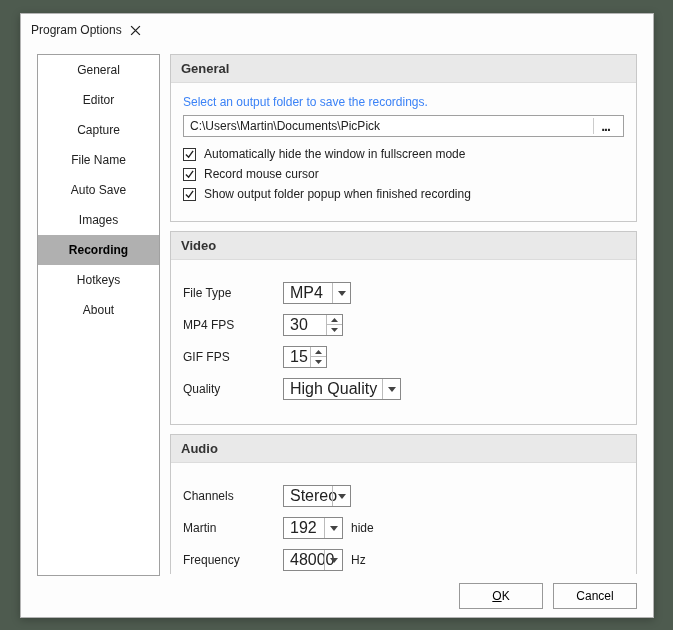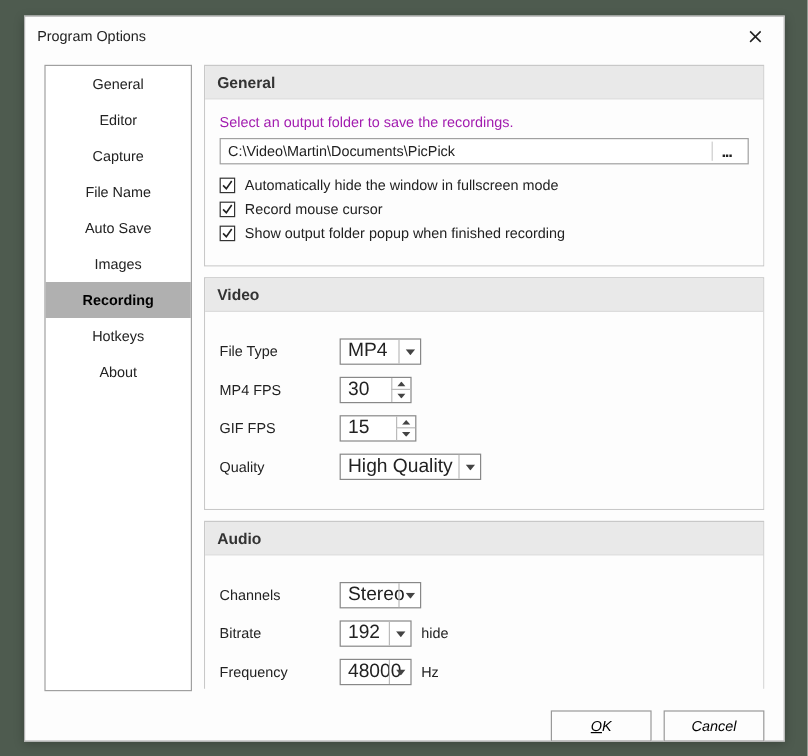--- a/index.html
+++ b/index.html
@@ -1,41 +1,41 @@
 <!DOCTYPE html>
 <html><head>
 <meta charset="utf-8">
 <style>
   * { box-sizing: border-box; font-family: "Segoe UI", Arial, sans-serif; }
   body { margin: 0; background: #4e5b4f; width: 673px; height: 630px; overflow: hidden; }
   .dialog {
     position: absolute; left: 20px; top: 13px; width: 634px; height: 605px;
     background: #fdfdfd; border: 1px solid #b4b4b4; box-shadow: 0 2px 8px rgba(0,0,0,0.25);
   }
-  .titlebar { height: 32px; display: flex; align-items: center; justify-content: space-between; padding: 0 10px; font-size: 12px; color: #222; }
+  .titlebar { height: 32px; display: flex; align-items: center; padding: 0 10px; font-size: 12px; color: #222; }
   .close-btn { width: 28px; height: 28px; display: flex; align-items: center; justify-content: center; cursor: default; }
   .close-btn svg { width: 11px; height: 11px; }
   .body { display: flex; padding: 0 16px 0 16px; height: 528px; }
   .nav {
     width: 123px; border: 1px solid #a0a0a0; background: #fff; padding: 0;
     margin-right: 10px; margin-top: 8px; height: 522px;
   }
   .nav-item {
     height: 30px; display: flex; align-items: center; justify-content: center;
     font-size: 12px; color: #222; cursor: default;
   }
   .nav-item.selected { background: #b0b0b0; color: #000; font-weight: bold; }
   .content { flex: 1; padding-top: 8px; overflow: hidden; }
   .section { border: 1px solid #c8c8c8; margin-bottom: 9px; }
   .section-hdr {
     background: #e9e9e9; border-bottom: 1px solid #dcdcdc;
     padding: 6px 10px; font-size: 13px; font-weight: 600; color: #333;
   }
   .section-body { padding: 12px 12px 14px 12px; background: #fdfdfd; font-size: 12px; color: #222; }
-  .hint { margin-bottom: 6px; color: #a21caf; }
+  .hint { margin-bottom: 6px; color: #3b82f6; }
   .path-row { display: flex; margin-bottom: 10px; }
   .path-input {
     flex: 1; border: 1px solid #a0a0a0; height: 22px; padding: 0 6px; font-size: 12px;
     background: #fff; display: flex; align-items: center;
   }
   .dots-btn {
     width: 24px; font-weight: bold; font-size: 14px; letter-spacing: -1px;
     display: flex; align-items: center; justify-content: center; border-left: 1px solid #ccc;
   }
   .chk-row { display: flex; align-items: center; margin: 6px 0; gap: 8px; }
@@ -56,21 +56,21 @@
     align-items: center; justify-content: center;
   }
   .select .caret { width: 18px; border-left: 1px solid #bbb; }
   .select .caret svg { width: 8px; height: 5px; }
   .spinner { padding: 0 18px 0 6px; }
   .spinner .arrows { width: 16px; }
   .spinner .arrows div { width: 16px; height: 11px; display:flex; align-items:center; justify-content:center; border-left:1px solid #bbb; }
   .spinner .arrows div:first-child { border-bottom: 1px solid #bbb; }
   .spinner .arrows svg { width: 7px; height: 4px; }
   .unit { margin-left: 8px; }
-  .footer { height: 44px; display: flex; justify-content: flex-end; align-items: flex-end; gap: 10px; padding: 0 16px; font-style: italic; }
+  .footer { height: 44px; display: flex; justify-content: flex-end; align-items: center; gap: 10px; padding: 0 16px; }
   .footer .btn {
     border: 1px solid #999; height: 26px; width: 84px; display: flex;
     align-items: center; justify-content: center; font-size: 12px; background: #fdfdfd;
   }
   .und { text-decoration: underline; }
 </style>
 </head>
 <body>
 
 <div class="dialog">
@@ -115,21 +115,21 @@
     </div>
 
     <div class="content">
 
       <div class="section">
         <div class="section-hdr">General</div>
         <div class="section-body">
           <div class="hint">Select an output folder to save the recordings.</div>
           <div class="path-row">
             <div class="path-input">
-              <span style="flex:1">C:\Video\Martin\Documents\PicPick</span>
+              <span style="flex:1">C:\Users\Martin\Documents\PicPick</span>
               <span class="dots-btn">...</span>
             </div>
           </div>
           <div class="chk-row">
             <span class="chk">
                 <svg viewBox="0 0 10 10">
                   <path d="M1 5 L4 8 L9 1" stroke="#222" stroke-width="1.5" fill="none"></path>
                 </svg>
               </span>
             <span>Automatically hide the window in fullscreen mode</span>
@@ -180,21 +180,21 @@
                 <div>
                     <svg viewBox="0 0 7 4">
                       <path d="M0 0 L3.5 4 L7 0 Z" fill="#444"></path>
                     </svg>
                   </div>
               </span>
             </div>
           </div>
           <div class="form-row">
             <span class="form-label">GIF FPS</span>
-            <div class="spinner" style="width:64px">
+            <div class="spinner" style="width:44px">
               <span>15</span>
               <span class="arrows">
                 <div>
                     <svg viewBox="0 0 7 4">
                       <path d="M0 4 L3.5 0 L7 4 Z" fill="#444"></path>
                     </svg>
                   </div>
                 <div>
                     <svg viewBox="0 0 7 4">
                       <path d="M0 0 L3.5 4 L7 0 Z" fill="#444"></path>
@@ -225,21 +225,21 @@
             <div class="select" style="width:68px">
               <span>Stereo</span>
               <span class="caret">
                   <svg viewBox="0 0 8 5">
                     <path d="M0 0 L4 5 L8 0 Z" fill="#444"></path>
                   </svg>
                 </span>
             </div>
           </div>
           <div class="form-row">
-            <span class="form-label">Bitrate</span>
+            <span class="form-label">Martin</span>
             <div class="select" style="width:60px">
               <span>192</span>
               <span class="caret">
                   <svg viewBox="0 0 8 5">
                     <path d="M0 0 L4 5 L8 0 Z" fill="#444"></path>
                   </svg>
                 </span>
             </div>
             <span class="unit">hide</span>
           </div>

